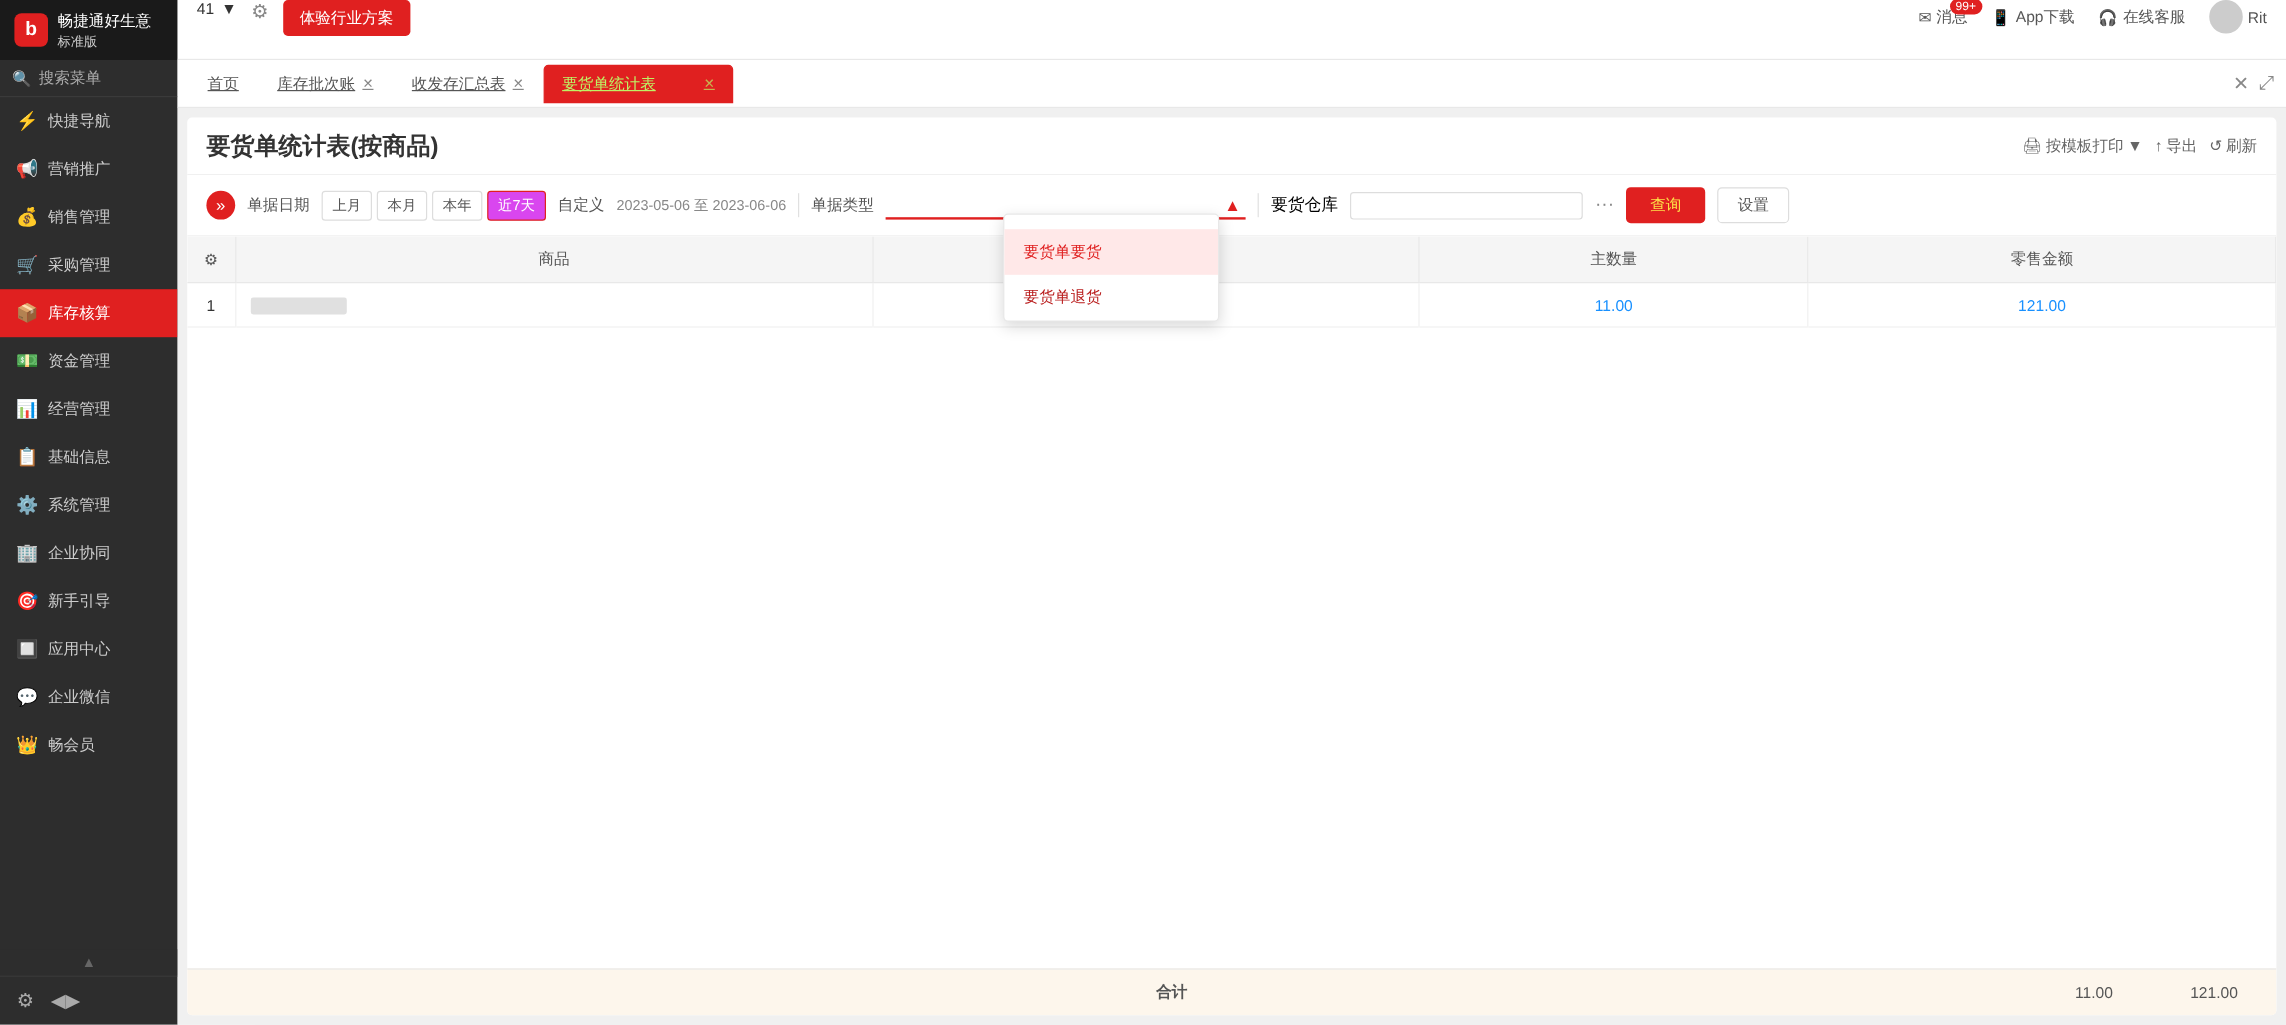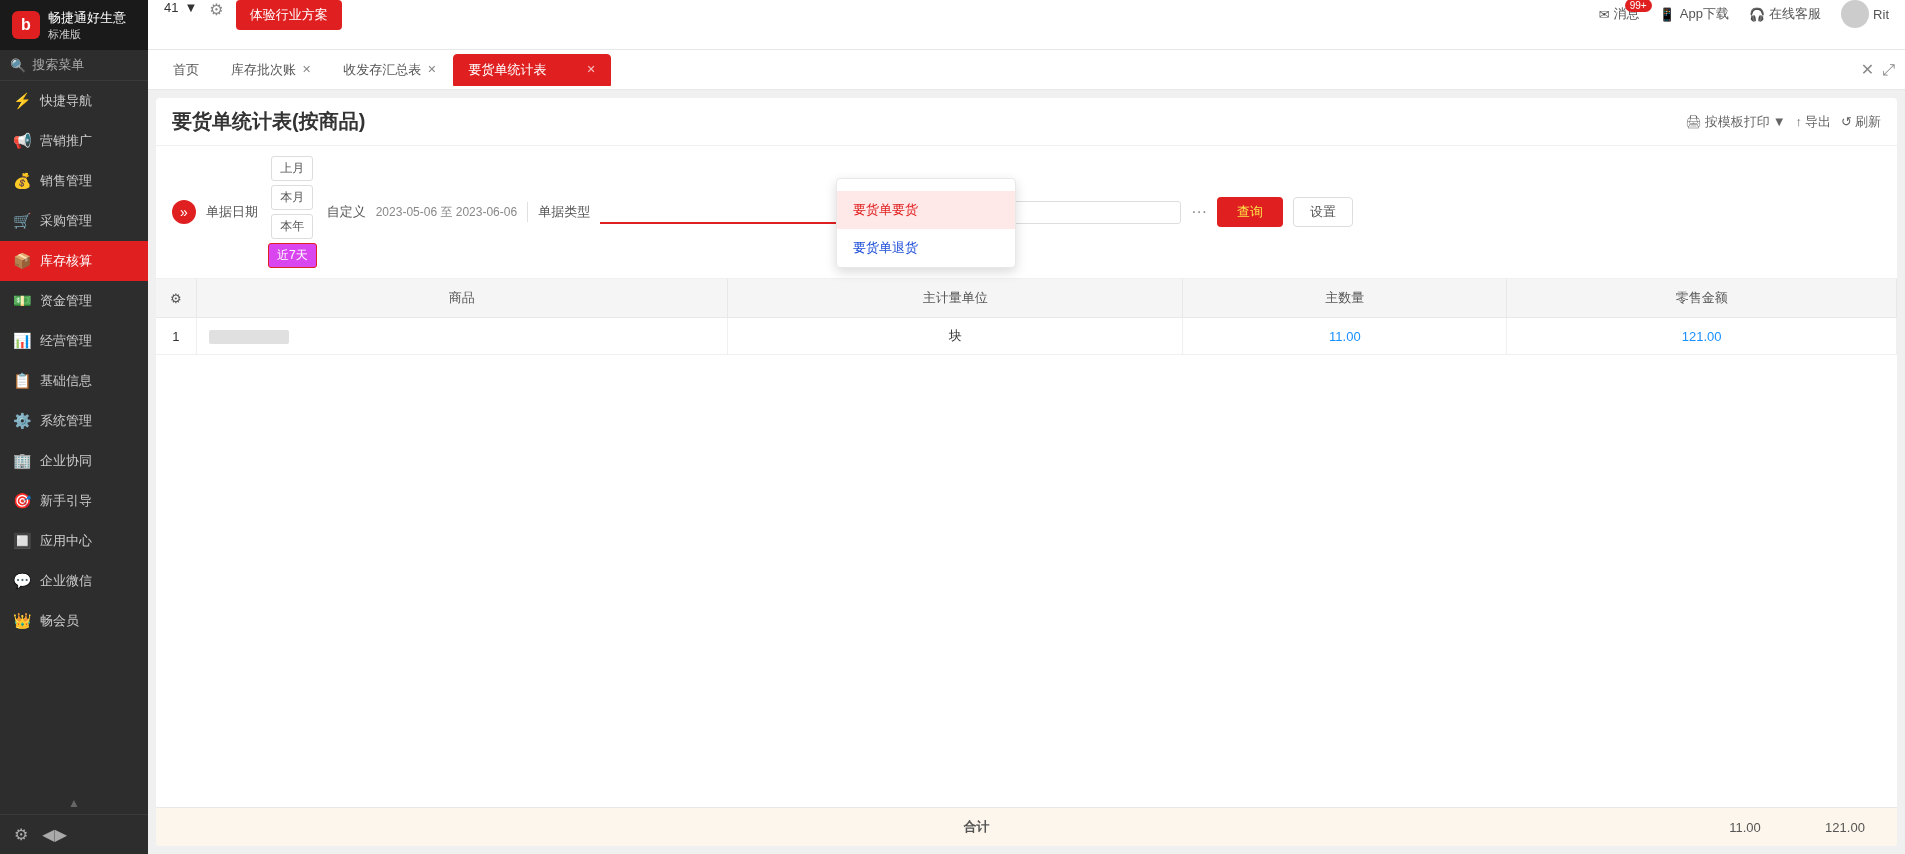--- a/index.html
+++ b/index.html
@@ -163,24 +163,25 @@
       height: 32px;
       padding: 0 14px;
       display: flex;
       align-items: center;
       gap: 6px;
       cursor: pointer;
       font-size: 13px;
       color: #555;
       border-radius: 4px 4px 0 0;
       border: 1px solid transparent;
+      text-decoration: underline;
     }
     .tab.active {
       background: #e02020;
-      color: #ffffff;
+      color: #bef264;
       border-color: #e02020;
       gap: 40px;
     }
     .tab .close-x { font-size: 11px; cursor: pointer; opacity: 0.7; }
     .tabs-right {
       margin-left: auto;
       display: flex;
       align-items: center;
       gap: 8px;
     }
@@ -236,21 +237,21 @@
       border: none;
       border-radius: 50%;
       display: flex;
       align-items: center;
       justify-content: center;
       cursor: pointer;
       font-size: 14px;
       flex-shrink: 0;
     }
     .filter-label { font-size: 13px; color: #555; flex-shrink: 0; }
-    .date-btns { display: flex; align-items: center; gap: 4px; flex-direction: column; }
+    .date-btns { display: flex; align-items: center; gap: 4px; }
     .date-btn {
       padding: 3px 8px;
       border: 1px solid #ddd;
       border-radius: 3px;
       background: #fff;
       cursor: pointer;
       font-size: 12px;
       color: #555;
     }
     .date-btn.active-more {
@@ -322,21 +323,21 @@
       background: #fff;
       border: 1px solid #e8e8e8;
       border-radius: 4px;
       box-shadow: 0 4px 12px rgba(0,0,0,0.15);
       min-width: 180px;
     }
     .dropdown-item {
       padding: 10px 16px;
       cursor: pointer;
       font-size: 13px;
-      color: #1d4ed8;
+      color: #b91c1c;
     }
     .dropdown-item.selected { background: #ffe8e8; color: #e02020; margin-top: 12px; }
 
     
     .table-wrap {
       flex: 1;
       overflow: auto;
     }
     table {
       width: 100%;

